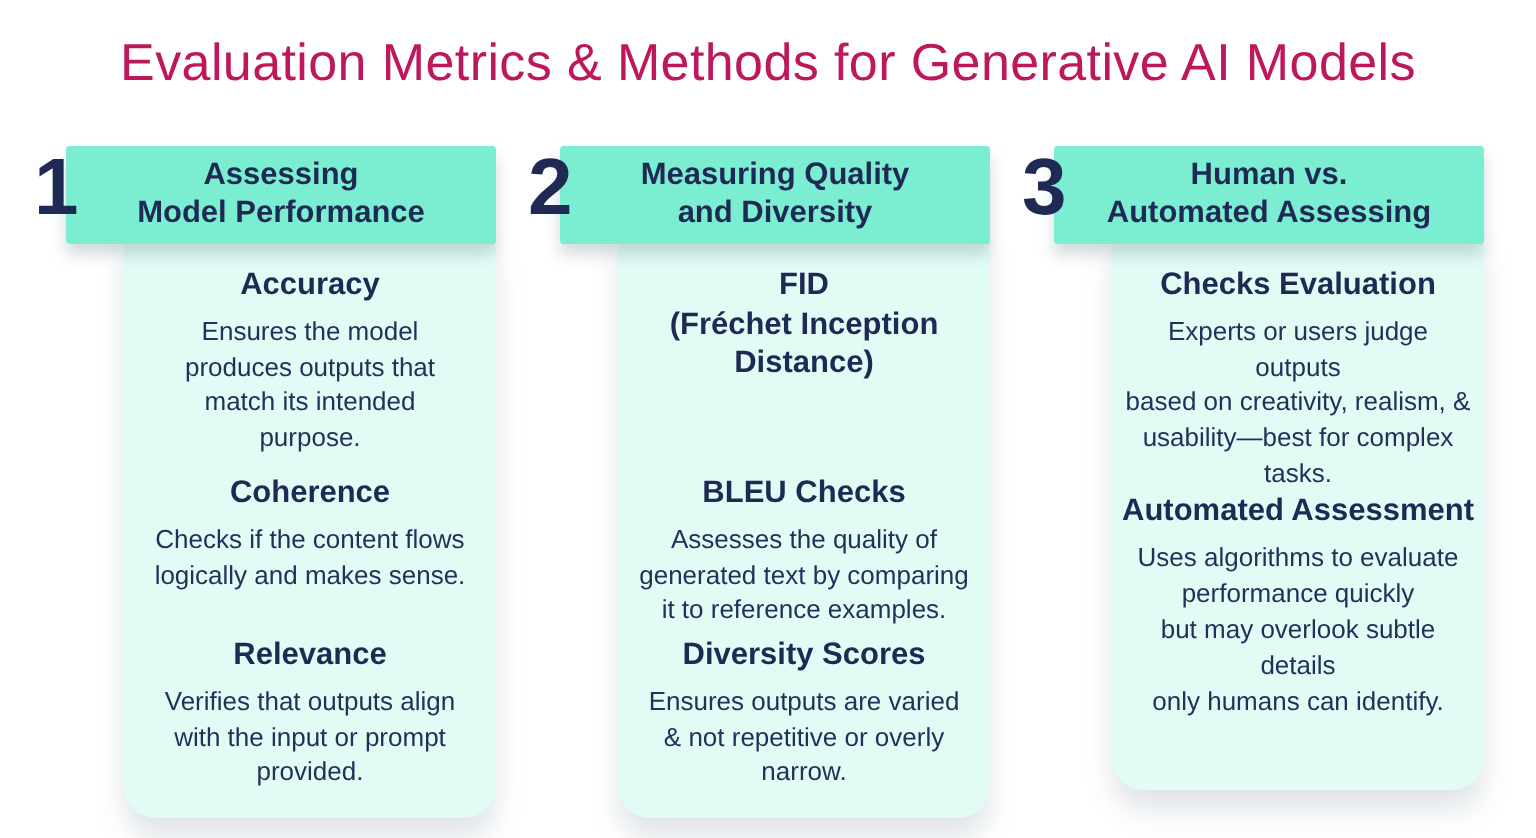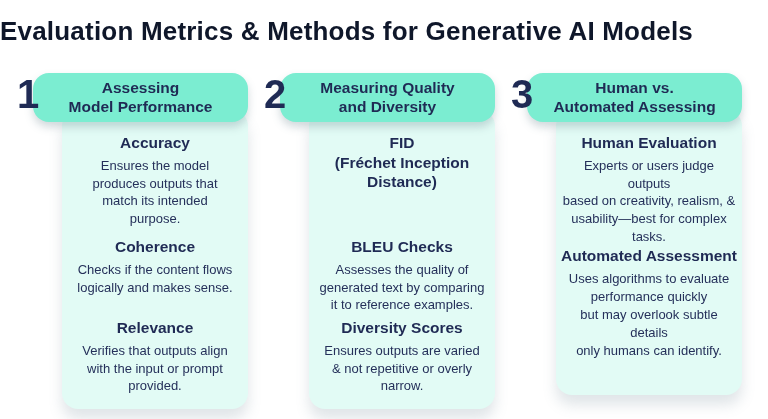--- a/index.html
+++ b/index.html
@@ -11,24 +11,24 @@
   .page {
     position: relative;
     width: 768px;
     height: 419px;
     background: #ffffff;
     overflow: hidden;
   }
   .title {
     margin: 0;
     padding-top: 16px;
-    text-align: left;
+    text-align: center;
     font-size: 26px;
-    font-weight: bold;
-    color: #0f172a;
+    font-weight: normal;
+    color: #be185d;
     letter-spacing: 0.2px;
   }
   .cards {
     display: flex;
     justify-content: center;
     gap: 25px;
     margin-top: 26px;
     padding: 0 34px;
   }
   .card {
@@ -46,21 +46,21 @@
     font-weight: bold;
     color: #1F2A54;
   }
   .pill {
     position: relative;
     z-index: 2;
     margin-left: 7px;
     min-height: 47px;
     box-sizing: border-box;
     padding: 5px 12px;
-    border-radius: 16px;
+    border-radius: 2px;
     background: #7BEDD1;
     display: flex;
     align-items: flex-end;
     justify-content: center;
     box-shadow: 0 5px 8px rgba(90, 120, 130, 0.28);
   }
   .pill-label {
     font-size: 15.5px;
     line-height: 1.25;
     font-weight: bold;
@@ -161,21 +161,21 @@
     </div>
 
     <div class="card">
       <div class="card-number">3</div>
       <div class="pill">
         <div class="pill-label">Human vs.
 Automated Assessing</div>
       </div>
       <div class="card-body">
         <div class="section sec1">
-          <div class="section-heading">Human Evaluation</div>
+          <div class="section-heading">Checks Evaluation</div>
           <div class="section-body">Experts or users judge outputs
 based on creativity, realism, &amp;
 usability—best for complex tasks.</div>
         </div>
         <div class="section">
           <div class="section-heading">Automated Assessment</div>
           <div class="section-body">Uses algorithms to evaluate
 performance quickly
 but may overlook subtle details
 only humans can identify.</div>

